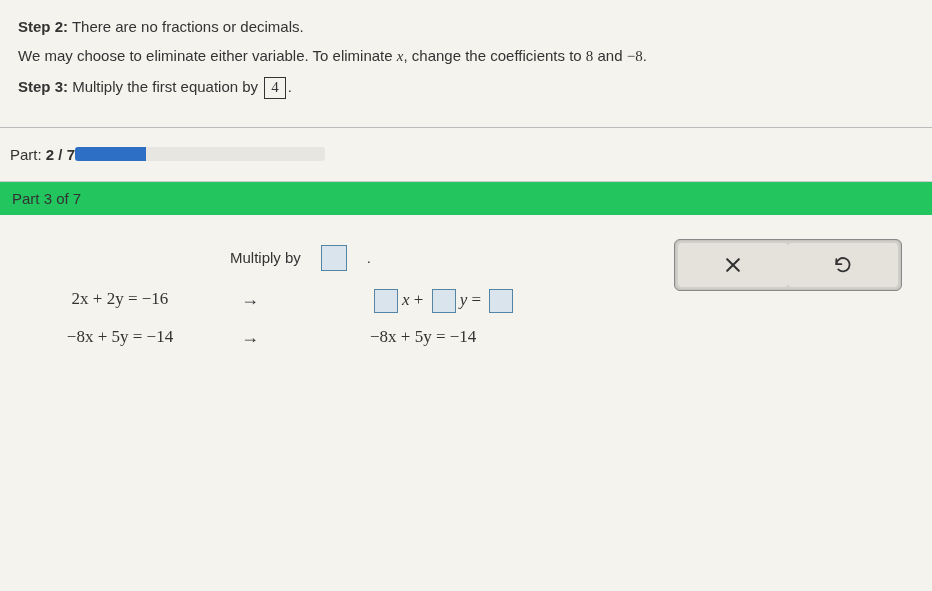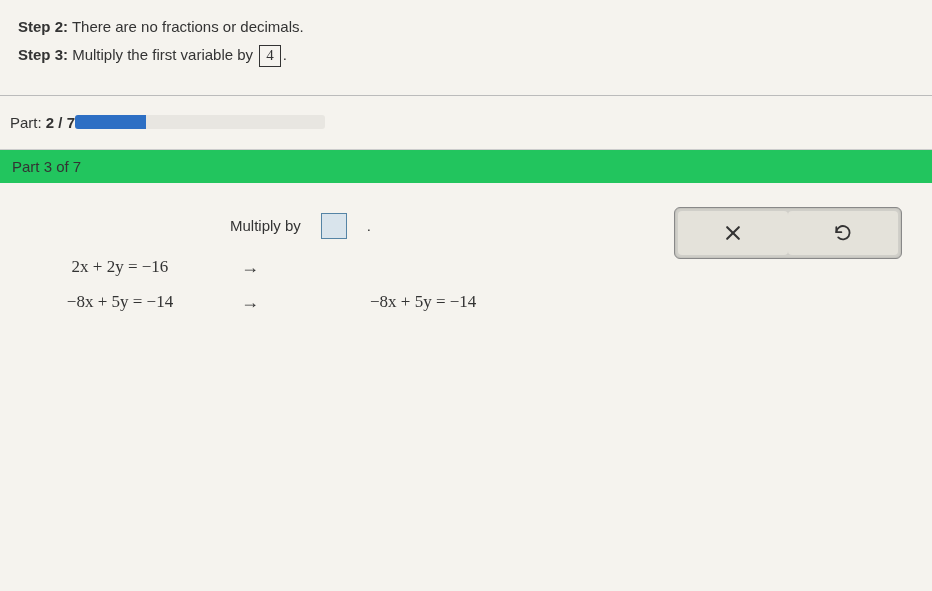--- a/index.html
+++ b/index.html
@@ -127,23 +127,26 @@
 .tray-btn svg { width: 20px; height: 20px; }
 </style>
 </head>
 <body>
 
 <div class="section-top">
   <p class="step-line">
     <span class="step-label">Step 2:</span>
     <span>There are no fractions or decimals.</span>
   </p>
+  <p class="para">
+    <span>We may choose to eliminate either variable. To eliminate </span><span class="mvar">x</span><span>, change the coefficients to </span><span class="mnum">8</span><span> and </span><span class="mnum">−8</span><span>.</span>
+  </p>
   <p class="step-line">
     <span class="step-label">Step 3:</span>
-    <span>Multiply the first variable by </span><span class="boxed-num">4</span><span>.</span>
+    <span>Multiply the first equation by </span><span class="boxed-num">4</span><span>.</span>
   </p>
 </div>
 
 <div class="progress-bar-section">
   <span class="part-label">
     <span>Part: </span><b>2</b><b> / </b><b>7</b>
   </span>
   <div class="progress-track">
     <div class="progress-fill"></div>
   </div>
@@ -170,20 +173,23 @@
 
   <div class="multiply-row">
     <span class="mtext">Multiply by </span>
     <span class="input-box"></span>
     <span class="mtext">.</span>
   </div>
 
   <div class="eq-row">
     <div class="eq-left">2x + 2y = −16</div>
     <div class="eq-arrow">→</div>
+    <div class="eq-right">
+      <span class="input-box sm"></span><span class="varlabel">x</span><span> + </span><span class="input-box sm"></span><span class="varlabel">y</span><span> = </span><span class="input-box sm"></span>
+    </div>
   </div>
 
   <div class="eq-row">
     <div class="eq-left">−8x + 5y = −14</div>
     <div class="eq-arrow">→</div>
     <div class="eq-right">−8x + 5y = −14</div>
   </div>
 
 </div>
 

